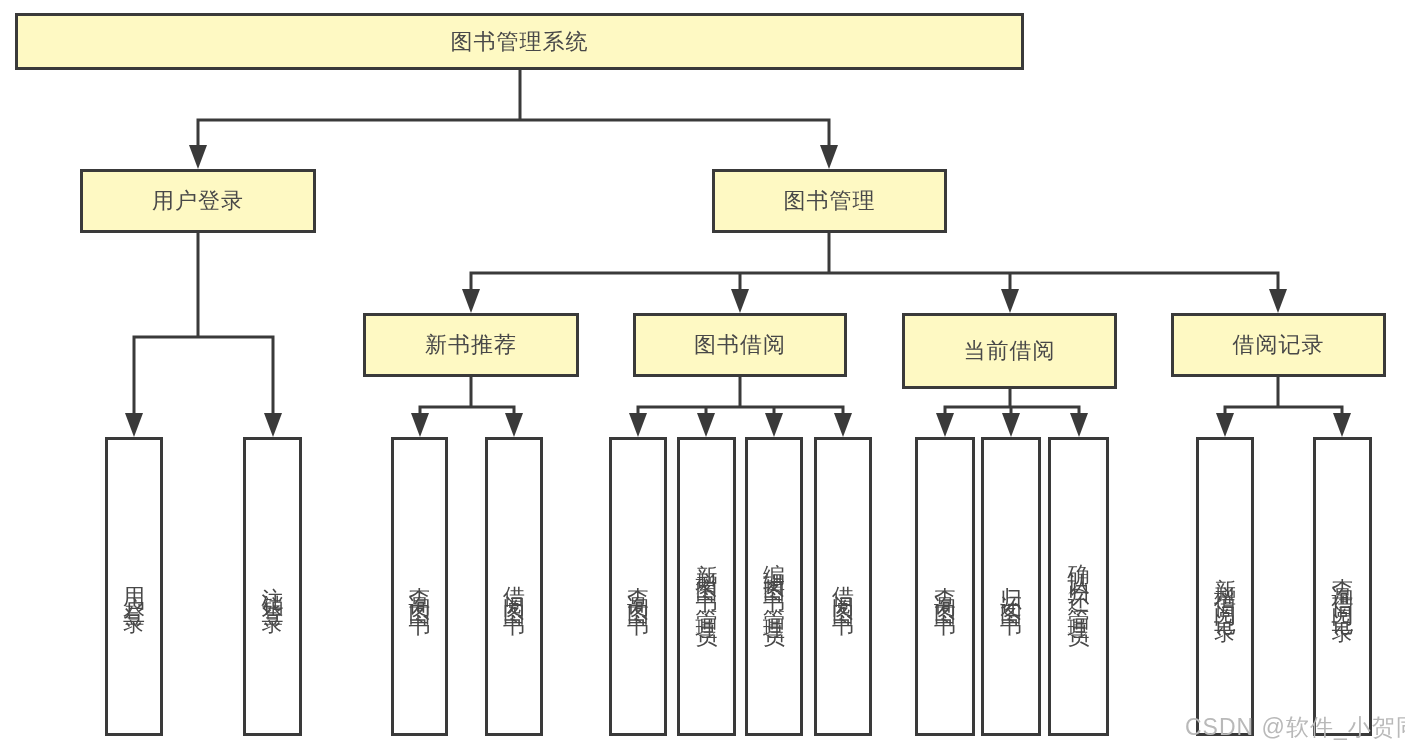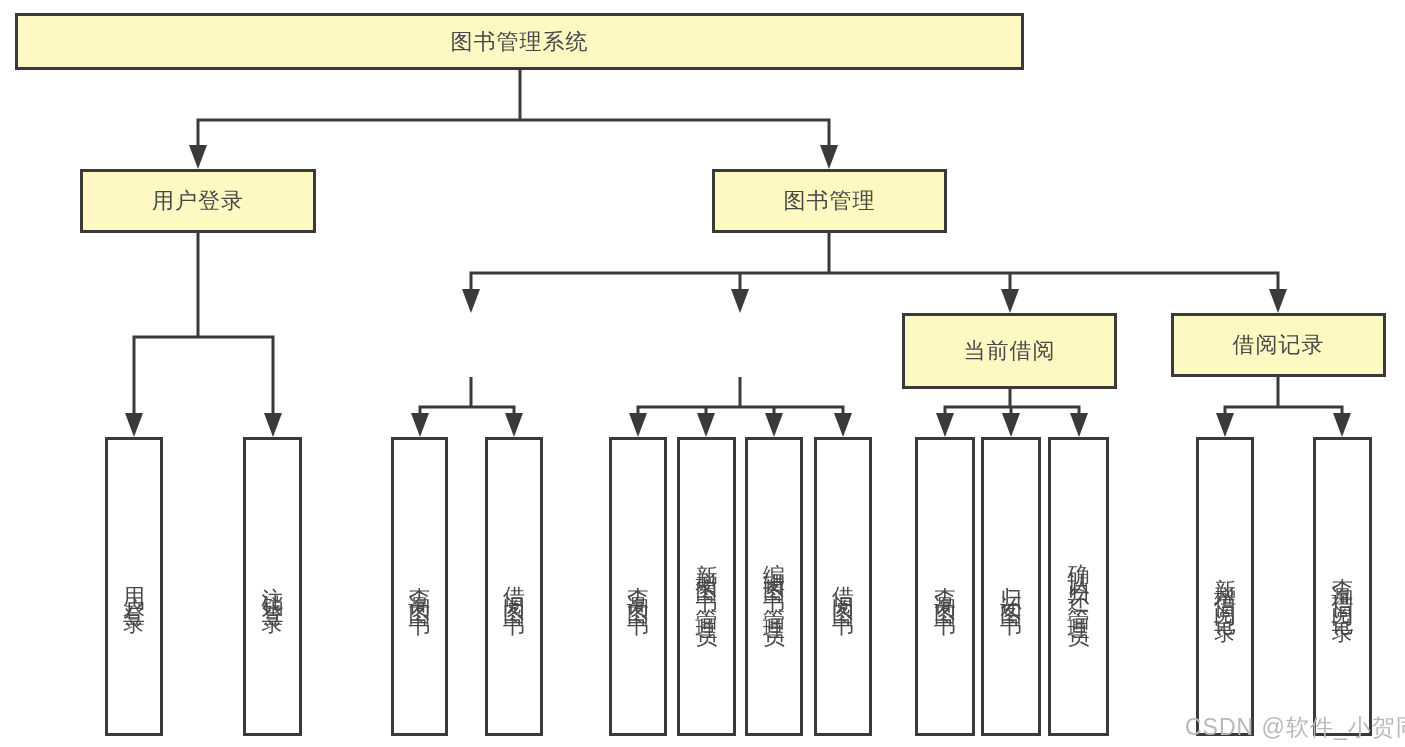--- a/index.html
+++ b/index.html
@@ -143,20 +143,26 @@
     <span class="hlabel">图书管理系统</span>
   </div>
 
   <div class="node n-user-login">
     <span class="hlabel">用户登录</span>
   </div>
   <div class="node n-book-mgmt">
     <span class="hlabel">图书管理</span>
   </div>
 
+  <div class="node n-rec">
+    <span class="hlabel">新书推荐</span>
+  </div>
+  <div class="node n-bb">
+    <span class="hlabel">图书借阅</span>
+  </div>
   <div class="node n-cb">
     <span class="hlabel">当前借阅</span>
   </div>
   <div class="node n-br">
     <span class="hlabel">借阅记录</span>
   </div>
 
   <div class="leaf l-1">
     <span class="vlabel">用户登录</span>
   </div>

